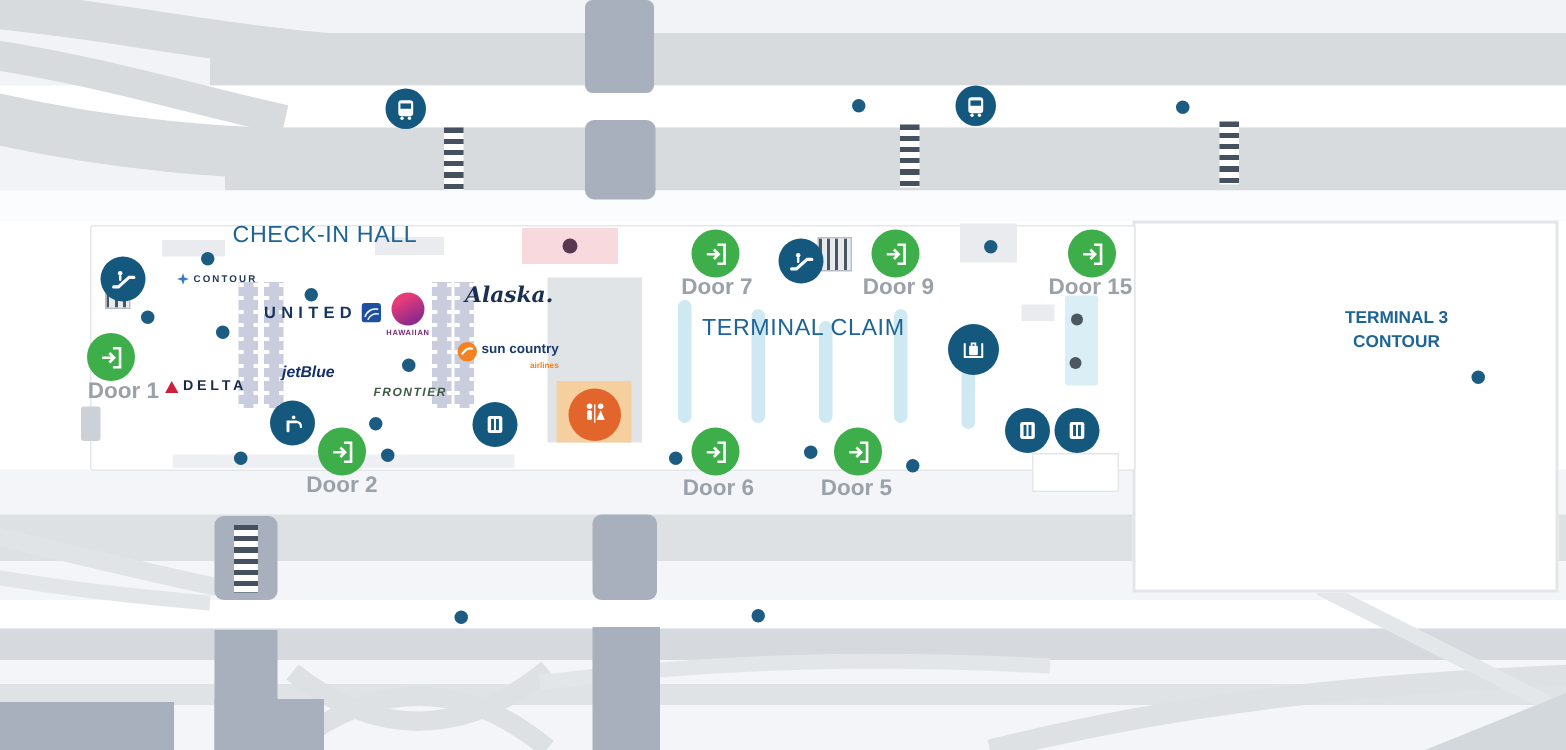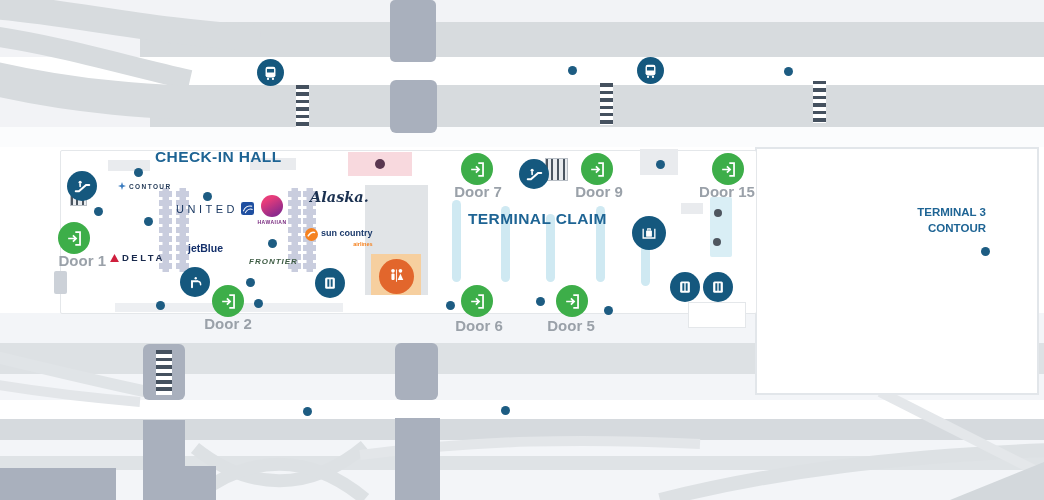--- a/index.html
+++ b/index.html
@@ -4,21 +4,21 @@
 <style>
   html,body{margin:0;padding:0;background:#ffffff;}
   .map{position:relative;width:1044px;height:500px;background:#ffffff;overflow:hidden;
        font-family:"Liberation Sans",sans-serif;}
   .roads{position:absolute;left:0;top:0;z-index:0;}
   .parking{position:absolute;left:755px;top:147px;width:280px;height:244px;
            background:#ffffff;border:2px solid #e2e6ea;z-index:1;}
   .building{position:absolute;left:60px;top:150px;width:695px;height:162px;
             background:#ffffff;border:1.5px solid #e4e7ea;border-radius:2px;z-index:1;}
   .accent{position:absolute;z-index:2;}
-  .heading{position:absolute;color:#1e6494;font-weight:bold;font-size:15.5px;
+  .heading{position:absolute;color:#1e6494;font-weight:normal;font-size:15.5px;
            letter-spacing:.4px;z-index:4;white-space:nowrap;}
   .subheading{position:absolute;color:#1e6494;font-weight:bold;font-size:11.5px;
            line-height:1.35;text-align:center;width:110px;z-index:4;}
   .door-label{position:absolute;color:#9aa1a9;font-weight:bold;font-size:15px;
            width:72px;text-align:center;z-index:4;white-space:nowrap;}
   .marker{position:absolute;border-radius:50%;display:flex;align-items:center;
            justify-content:center;z-index:5;box-sizing:border-box;}
   .m-blue{background:#15587e;}
   .m-green{background:#3dae49;}
   .m-orange{background:#e2662c;}
@@ -38,21 +38,21 @@
   .carousel-strip{position:absolute;width:9px;background:#cfe9f2;border-radius:5px;z-index:2;}
   .pink-area{position:absolute;left:348px;top:152px;width:64px;height:24px;background:#f8d9de;z-index:2;}
   .gray-block{position:absolute;left:365px;top:185px;width:63px;height:110px;background:#e1e4e7;z-index:2;}
   .orange-block{position:absolute;left:371px;top:254px;width:50px;height:41px;background:#f6cf9f;z-index:3;}
   .blue-bay{position:absolute;left:710px;top:197px;width:22px;height:60px;background:#d9eef5;border-radius:2px;z-index:2;}
   .ext-block{position:absolute;left:688px;top:302px;width:56px;height:24px;background:#ffffff;
            border:1.5px solid #e4e7ea;z-index:1;}
   .vestibule{position:absolute;left:54px;top:271px;width:13px;height:23px;background:#ccd1d8;border-radius:2px;z-index:2;}
   .airline{position:absolute;z-index:4;display:flex;align-items:center;gap:3px;white-space:nowrap;}
   .al-contour{color:#233a57;font-size:6.5px;font-weight:bold;letter-spacing:1.4px;}
-  .al-united{color:#16355f;font-size:11px;font-weight:normal;letter-spacing:3.5px;}
+  .al-united{color:#16355f;font-size:11px;font-weight:bold;letter-spacing:3.5px;}
   .al-delta{color:#192a4d;font-size:9.5px;font-weight:bold;letter-spacing:2.5px;}
   .al-jetblue{color:#14306b;font-size:10.5px;font-weight:bold;}
   .al-frontier{color:#3f5d45;font-size:8px;font-weight:bold;font-style:italic;letter-spacing:1px;}
   .al-alaska{color:#1a3050;font-size:14.5px;font-weight:bold;font-style:italic;
              font-family:"DejaVu Serif",serif;}
   .al-hawaiian{color:#76267d;font-size:5px;font-weight:bold;letter-spacing:.5px;text-align:center;}
   .al-sun{color:#1b3a6b;font-size:9px;font-weight:bold;line-height:1;}
   .al-sun-sub{color:#f58220;font-size:5.5px;font-weight:bold;text-align:right;display:block;margin-top:1px;}
   .hawaiian-wrap{position:absolute;z-index:4;width:40px;display:flex;flex-direction:column;
              align-items:center;gap:2px;}
@@ -135,21 +135,21 @@
   <div class="crosswalk" style="left:296px;top:85px;width:13px;height:42px;"></div>
   <div class="crosswalk" style="left:600px;top:83px;width:13px;height:42px;"></div>
   <div class="crosswalk" style="left:813px;top:81px;width:13px;height:42px;"></div>
   <div class="crosswalk" style="left:156px;top:350px;width:16px;height:45px;"></div>
 
   <div class="stairs" style="left:545px;top:158px;width:23px;height:23px;"></div>
   <div class="stairs" style="left:70px;top:194px;width:17px;height:12px;"></div>
 
   <div class="heading" style="left:155px;top:148px;">CHECK-IN HALL</div>
   <div class="heading" style="left:468px;top:210px;">TERMINAL CLAIM</div>
-  <div class="subheading" style="left:876px;top:205px;text-align:right;">
+  <div class="subheading" style="left:876px;top:205px;">
     <span>TERMINAL 3</span><br>
     <span>CONTOUR</span>
   </div>
 
   <div class="door-label" style="left:34px;top:252px;text-align:right;">Door 1</div>
   <div class="door-label" style="left:192px;top:315px;">Door 2</div>
   <div class="door-label" style="left:443px;top:317px;">Door 6</div>
   <div class="door-label" style="left:442px;top:183px;">Door 7</div>
   <div class="door-label" style="left:535px;top:317px;">Door 5</div>
   <div class="door-label" style="left:563px;top:183px;">Door 9</div>
@@ -167,21 +167,21 @@
         <rect width="14" height="14" rx="2.5" fill="#1f4fa0"></rect>
         <path d="M2.5 10 C4 5.5 8 3.5 12 4.5 M4.5 12 C6 8.5 9.5 7 12.5 8" stroke="#ffffff" stroke-width="1.1" fill="none"></path>
       </svg>
   </div>
   <div class="airline" style="left:110px;top:252px;justify-content:center;">
     <svg width="9" height="8" viewBox="0 0 10 9">
         <path d="M5 0 L10 9 L0 9 Z" fill="#cf1f3d"></path>
       </svg>
     <span class="al-delta">DELTA</span>
   </div>
-  <div class="airline" style="left:188px;top:242px;">
+  <div class="airline" style="left:188px;top:242px;font-style:italic;">
     <span class="al-jetblue">jetBlue</span>
   </div>
   <div class="hawaiian-wrap" style="left:252px;top:195px;">
     <div class="hawaiian-circle"></div>
     <span class="al-hawaiian">HAWAIIAN</span>
   </div>
   <div class="airline" style="left:249px;top:257px;">
     <span class="al-frontier">FRONTIER</span>
   </div>
   <div class="airline" style="left:310px;top:188px;">

